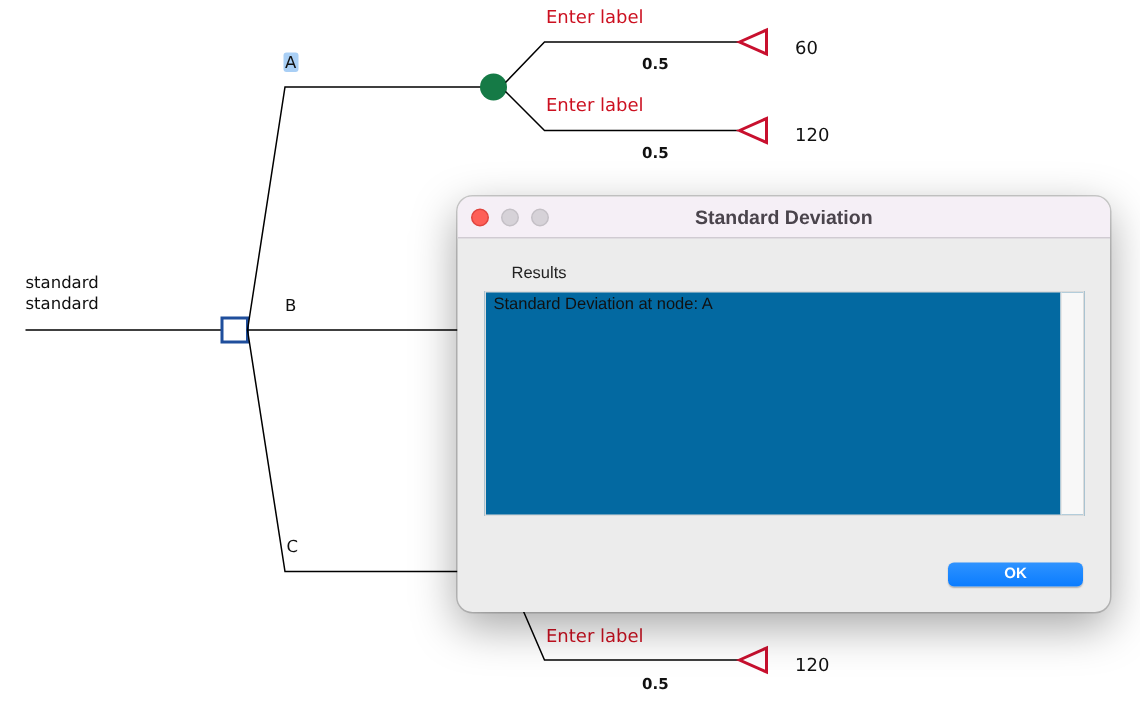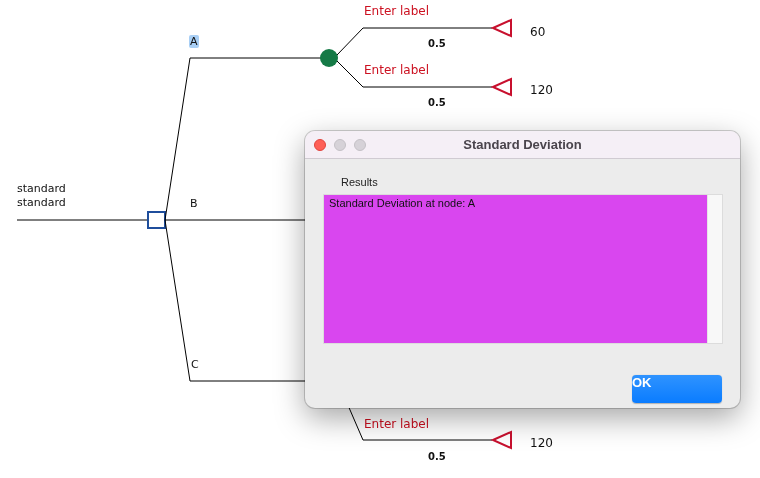--- a/index.html
+++ b/index.html
@@ -33,31 +33,31 @@
     .traffic.close { left: 9px; background: #fe5f57; border: 0.5px solid #e0443e; box-sizing: border-box; }
     .traffic.min { left: 29px; background: #d6d2d8; border: 0.5px solid #c4c0c6; box-sizing: border-box; }
     .traffic.max { left: 49px; background: #d6d2d8; border: 0.5px solid #c4c0c6; box-sizing: border-box; }
     .dialog-title {
       position: absolute; left: 0; right: 0; top: 6px; text-align: center;
       font-size: 13px; font-weight: bold; color: #4a444c;
     }
     .results-label { position: absolute; left: 36px; top: 45px; font-size: 11px; color: #222; }
     .results-box {
       position: absolute; left: 18px; top: 63px; width: 398px; height: 148px;
-      background: #d946ef; border: 1px solid #dcdcdc;
+      background: #0369a1; border: 1px solid #dcdcdc;
     }
     .results-text { position: absolute; left: 5px; top: 2px; font-size: 11px; color: #111; line-height: 12px; white-space: pre; }
     .scroll-track {
       position: absolute; right: 0; top: 0; width: 14px; height: 100%;
       background: #f8f8f8; border-left: 1px solid #e6e6e6;
     }
     .ok-button {
-      position: absolute; left: 327px; top: 244px; width: 90px; height: 28px;
+      position: absolute; left: 327px; top: 244px; width: 90px; height: 16px;
       background: linear-gradient(#2f93ff, #0a7cff); border-radius: 4px;
-      color: #fff; font-size: 13px; font-weight: bold; text-align: left; line-height: 16px;
+      color: #fff; font-size: 10px; font-weight: bold; text-align: center; line-height: 16px;
       box-shadow: 0 0.5px 1px rgba(0,0,0,0.25);
     }
   </style>
 </head>
 <body>
 
 <svg id="canvas" viewBox="0 0 760 478">
 
   <line x1="17" y1="220" x2="148" y2="220" stroke="#000" stroke-width="1"></line>
 

